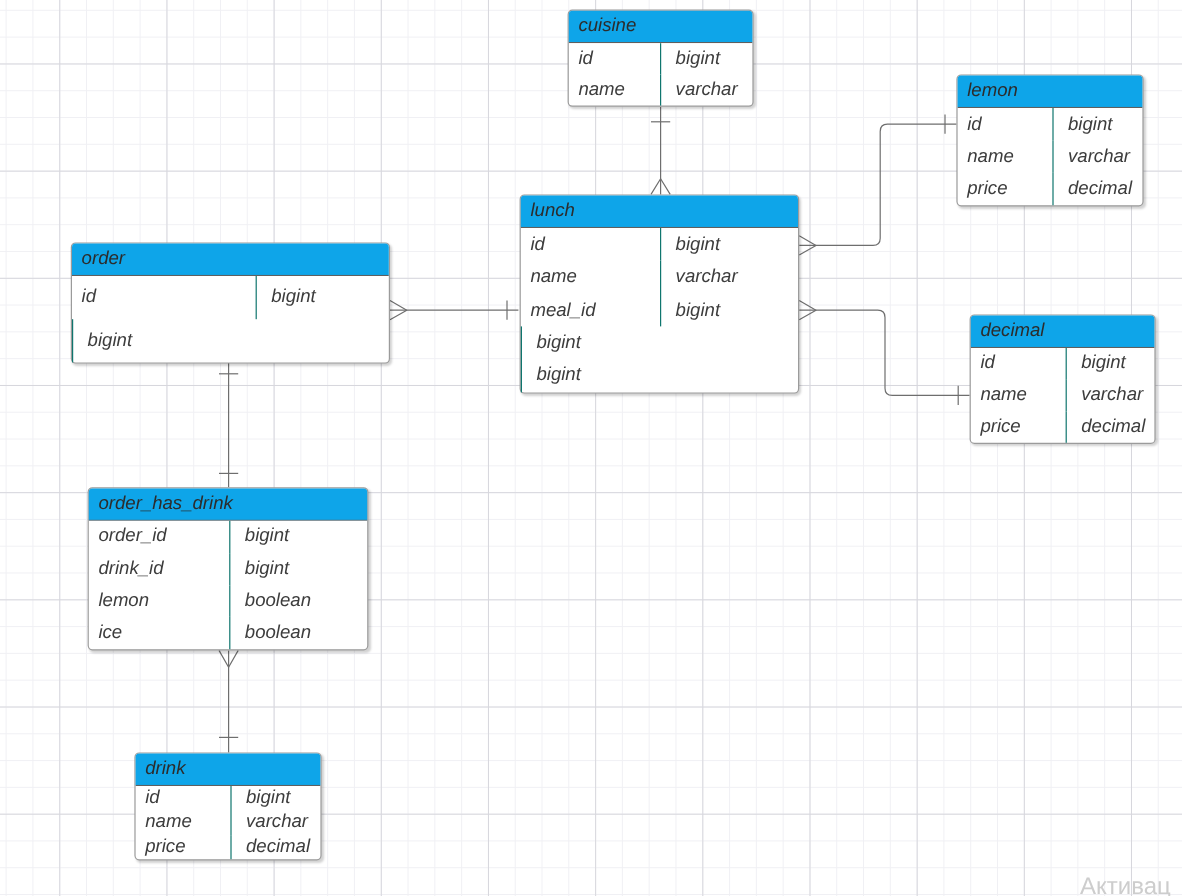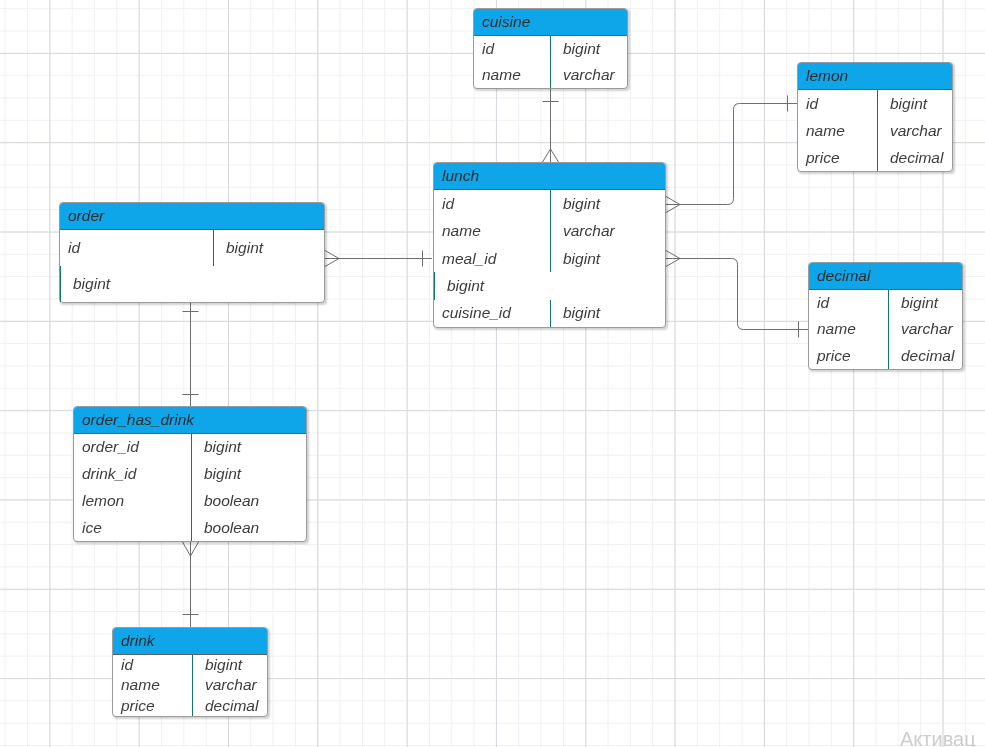--- a/index.html
+++ b/index.html
@@ -123,21 +123,20 @@
         <span class="c2">varchar</span>
       </div>
     <div class="trow">
         <span class="c1">meal_id</span>
         <span class="c2">bigint</span>
       </div>
     <div class="trow">
         <span class="c2">bigint</span>
       </div>
     <div class="trow">
-        <span class="c1">cuisine_id</span>
         <span class="c2">bigint</span>
       </div>
   </div>
 </div>
 
 <div class="table" style="left:59px;top:202px;width:266px;height:101px;--div:153px">
   <div class="thead">
       <span>order</span>
     </div>
   <div class="tbody">

